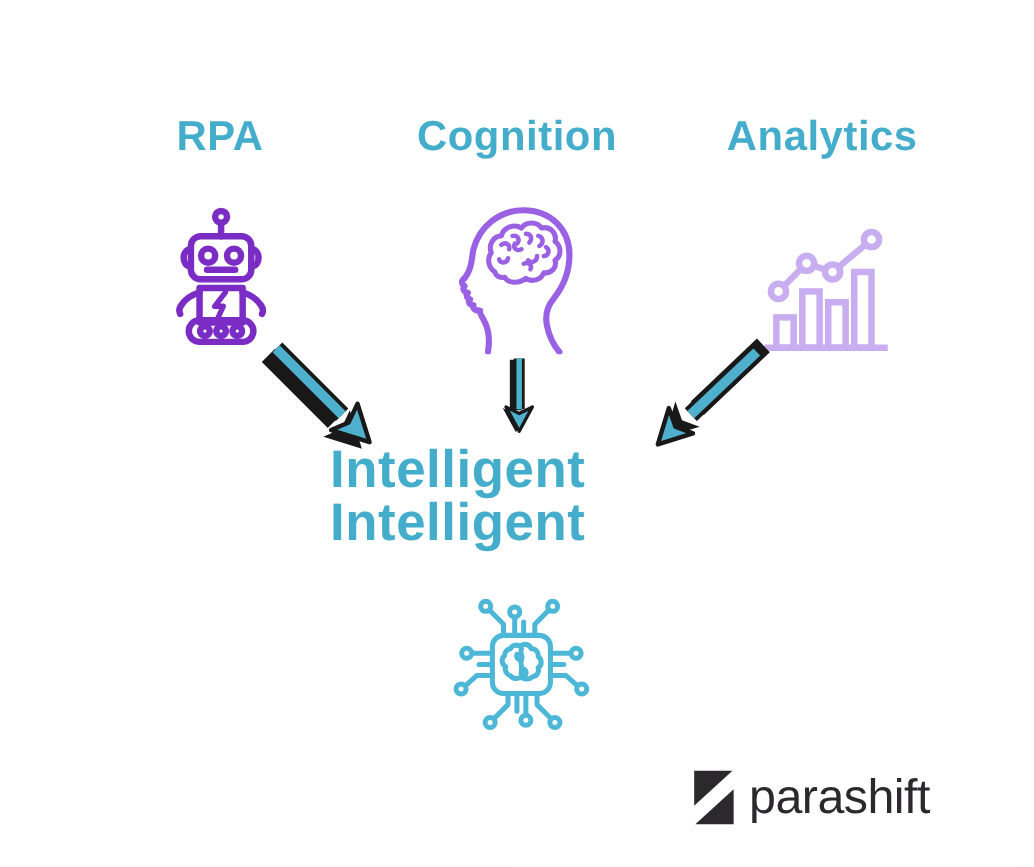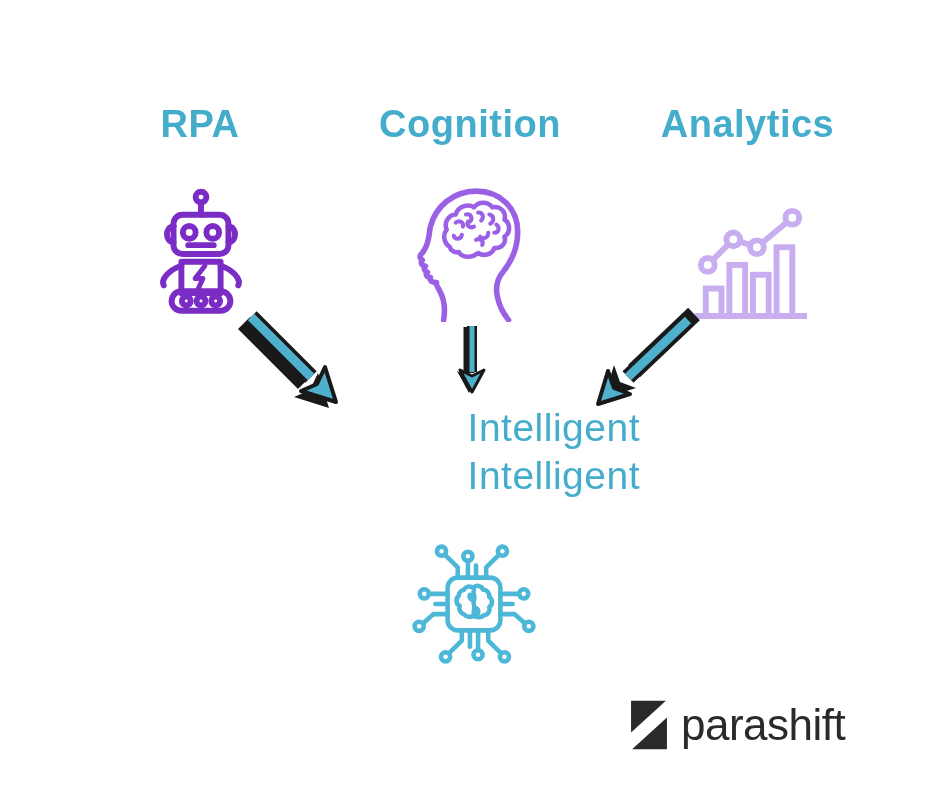--- a/index.html
+++ b/index.html
@@ -45,23 +45,23 @@
   .bars-box{left:692px;top:198px;width:118px;height:126px;}
   .chip-box{left:407px;top:537px;width:134px;height:134px;}
 
   .arrow-left-box{left:233px;top:303px;width:115px;height:115px;}
   .arrow-mid-box{left:448px;top:320px;width:44px;height:80px;}
   .arrow-right-box{left:584px;top:306px;width:120px;height:112px;}
 
   .center-title{
     position:absolute;
     left:300px;top:404px;width:340px;
-    text-align:right;
-    font-size:39px;
-    font-weight:400;
+    text-align:left;
+    font-size:48px;
+    font-weight:700;
     line-height:48px;
     color:var(--heading-teal);
     letter-spacing:0.5px;
   }
   .brand{
     position:absolute;
     left:630px;top:700px;
     display:flex;
     align-items:flex-start;
     gap:13px;

